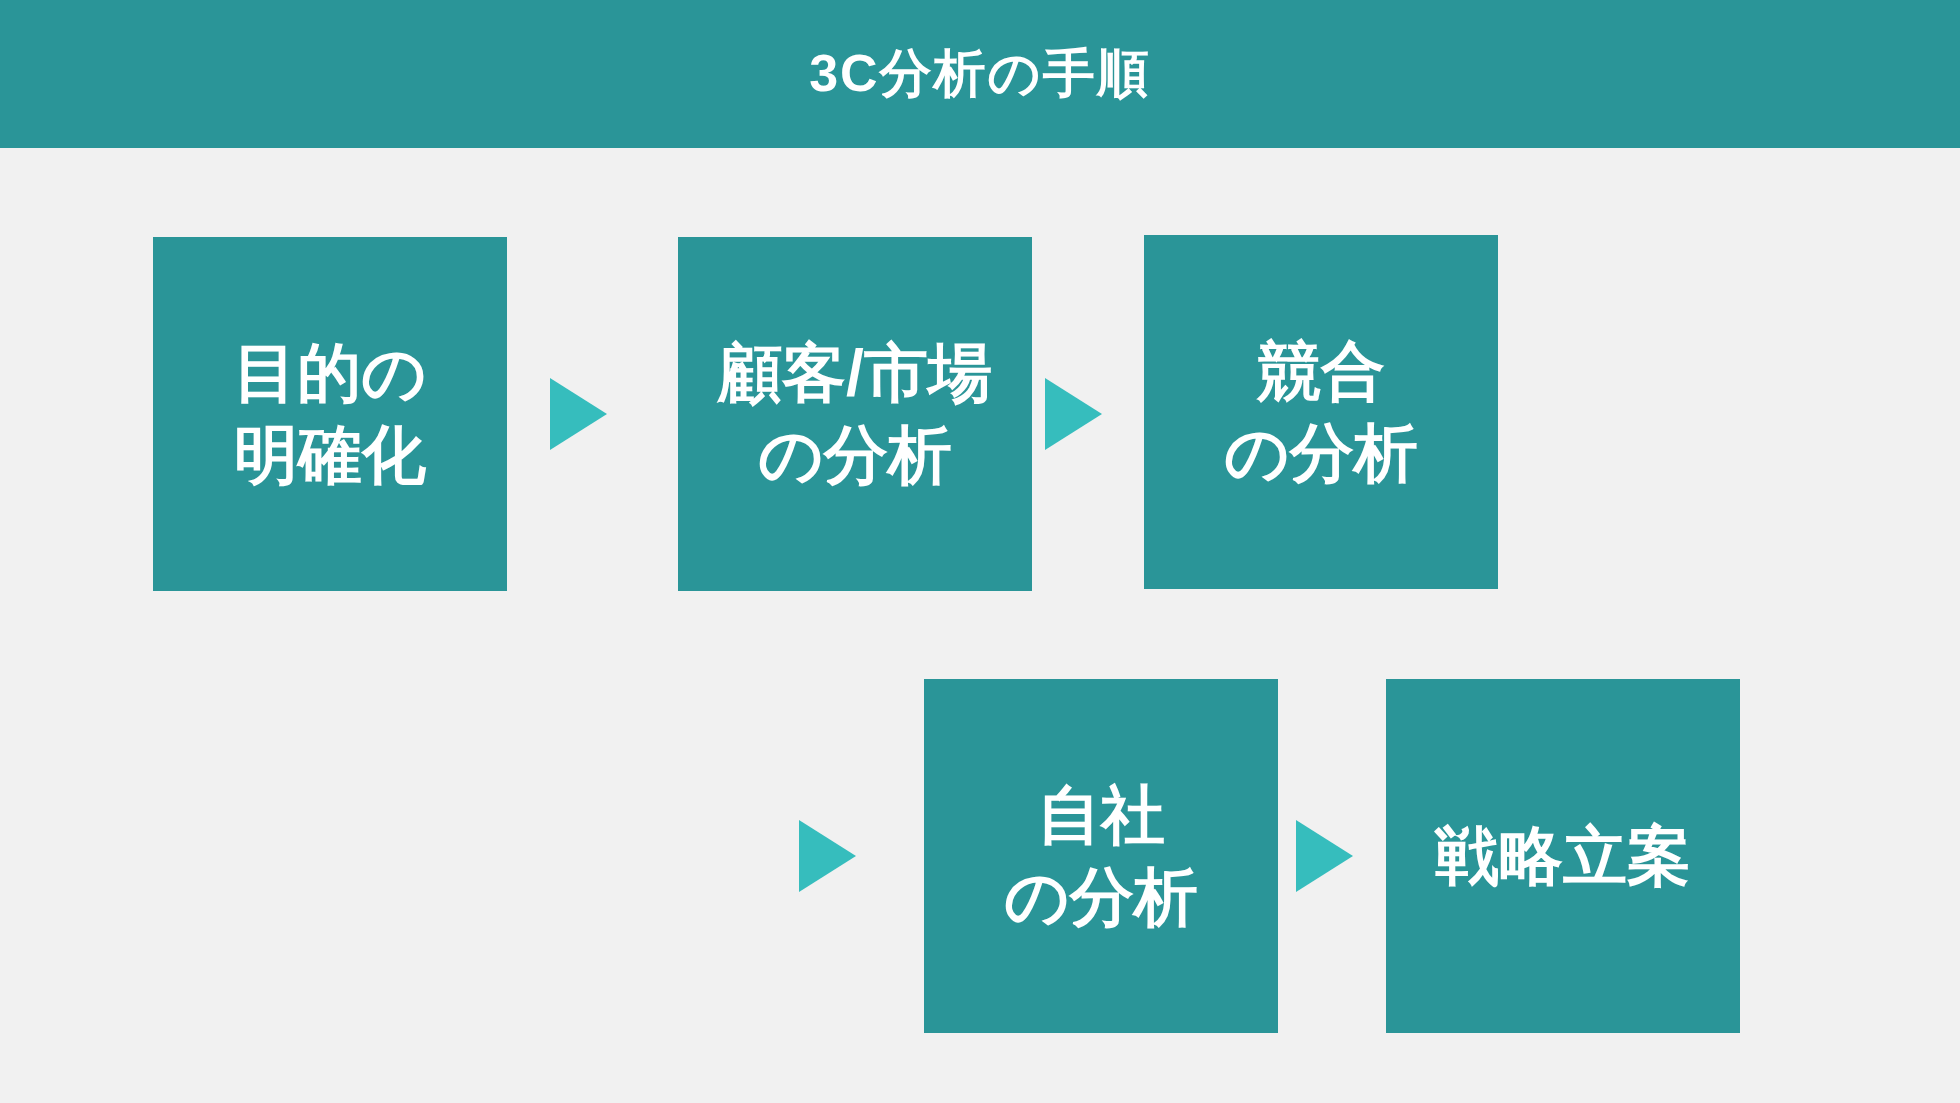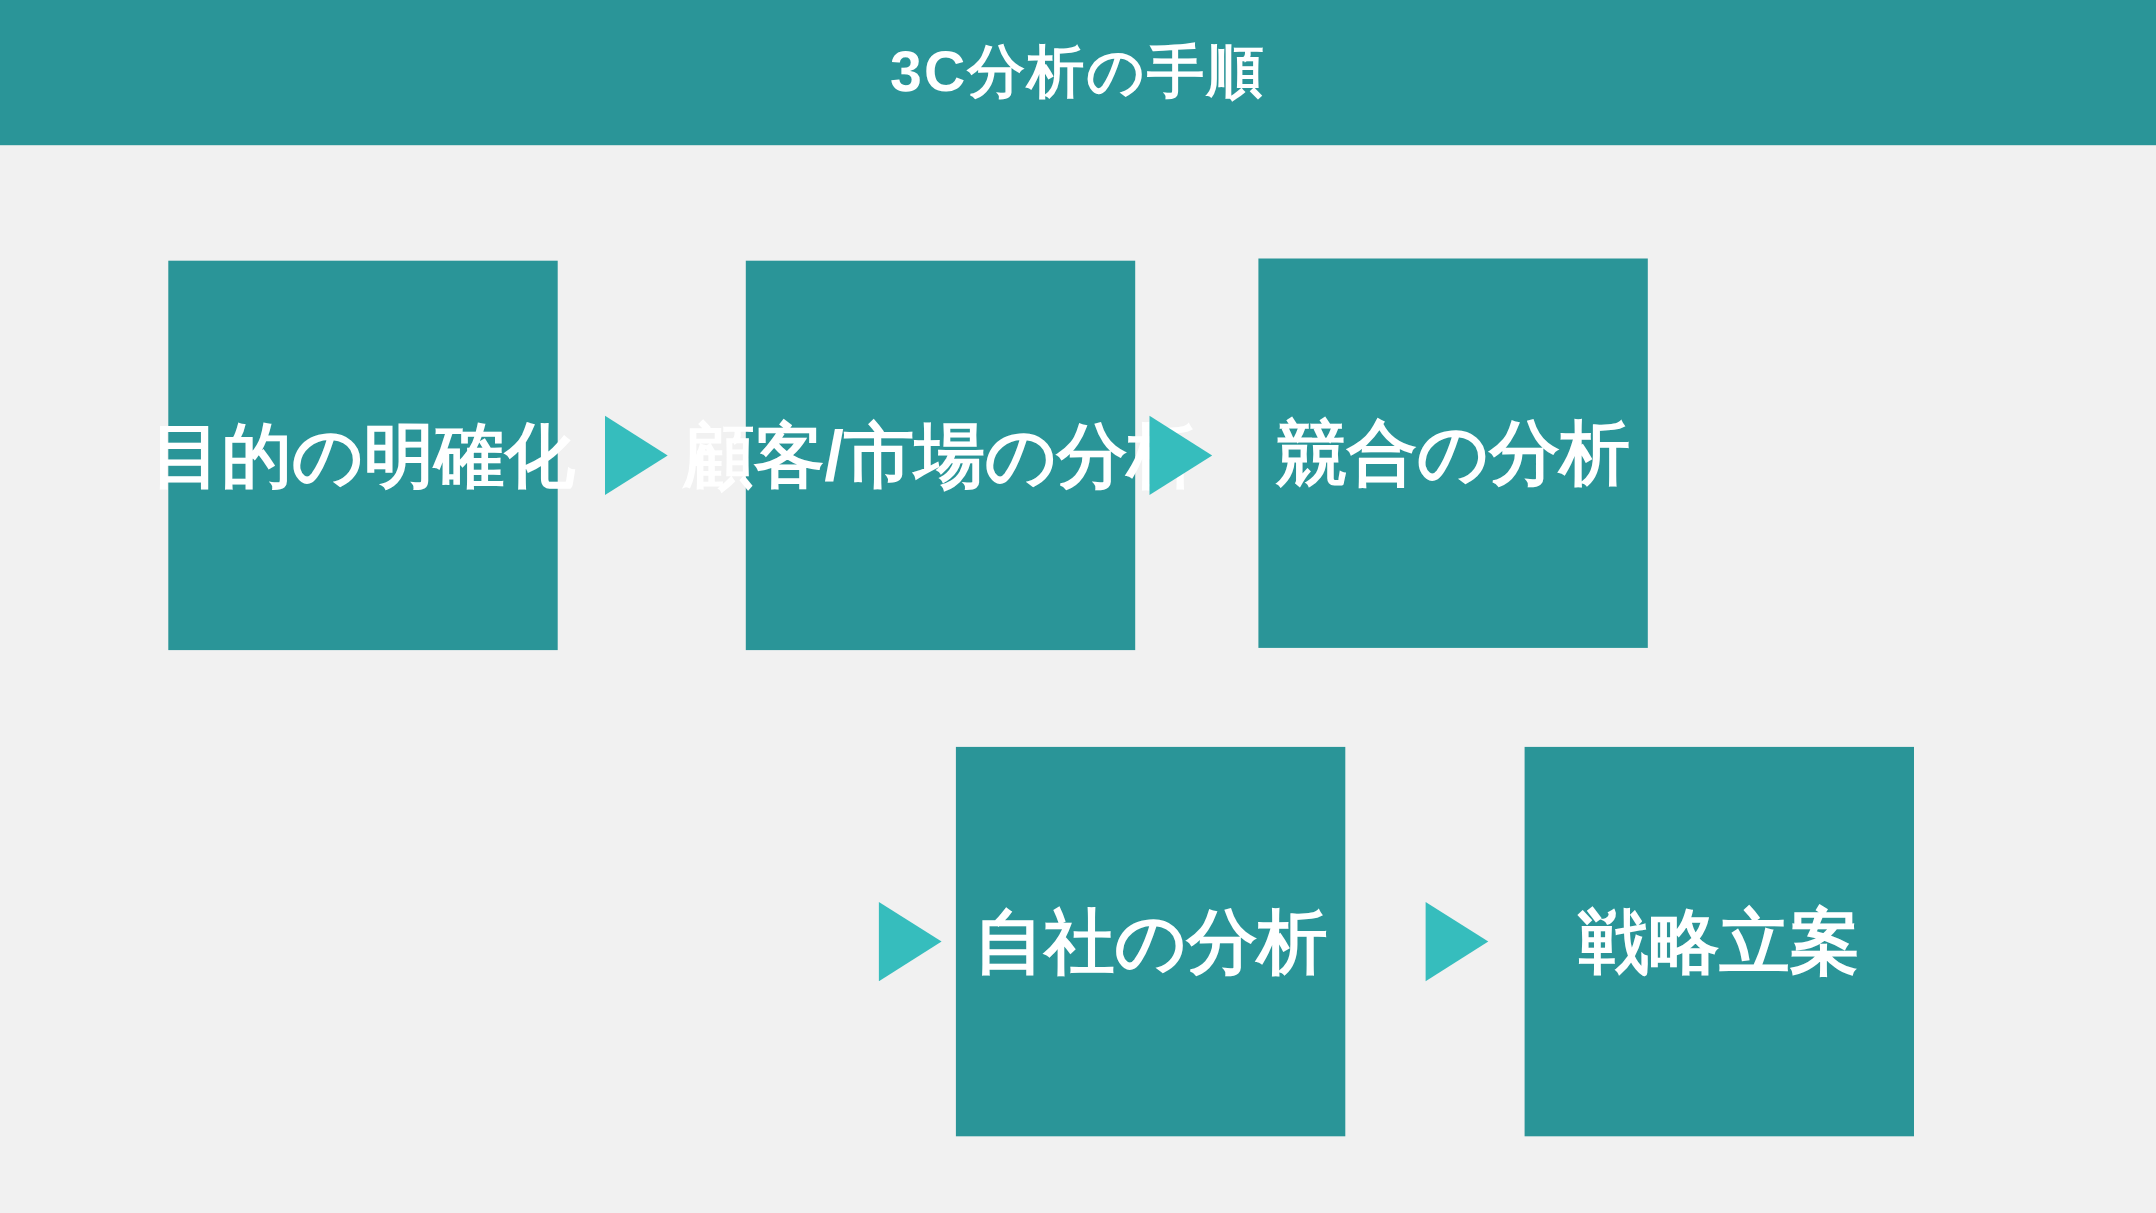--- a/index.html
+++ b/index.html
@@ -18,55 +18,55 @@
     position: relative;
     width: 1960px;
     height: 1103px;
     background: var(--bg);
     overflow: hidden;
   }
   .header-band {
     position: absolute;
     left: 0; top: 0;
     width: 1960px;
-    height: 132px;
+    height: 148px;
     background: var(--teal);
     display: flex;
     align-items: center;
     justify-content: center;
   }
   .title {
     color: var(--text);
     font-size: 52px;
     font-weight: bold;
     letter-spacing: 2px;
   }
   .step-box {
     position: absolute;
     width: 354px;
     height: 354px;
     background: var(--teal);
     display: flex;
-    flex-direction: row;
+    flex-direction: column;
     align-items: center;
     justify-content: center;
     text-align: right;
   }
   .step-box .line {
     color: var(--text);
     font-size: 64px;
     font-weight: bold;
     line-height: 82px;
     white-space: nowrap;
   }
   .step-box .line:empty { display: none; }
   #box-purpose         { left: 153px;  top: 237px; }
   #box-customer-market { left: 678px;  top: 237px; }
   #box-competitor      { left: 1144px; top: 235px; }
-  #box-company         { left: 869px;  top: 679px; }
+  #box-company         { left: 924px;  top: 679px; }
   #box-strategy        { left: 1386px; top: 679px; }
   .flow-arrow {
     position: absolute;
     width: 0;
     height: 0;
     border-top: 36px solid transparent;
     border-bottom: 36px solid transparent;
     border-left: 57px solid var(--arrow);
   }
   #arrow-1 { left: 550px;  top: 378px; }

